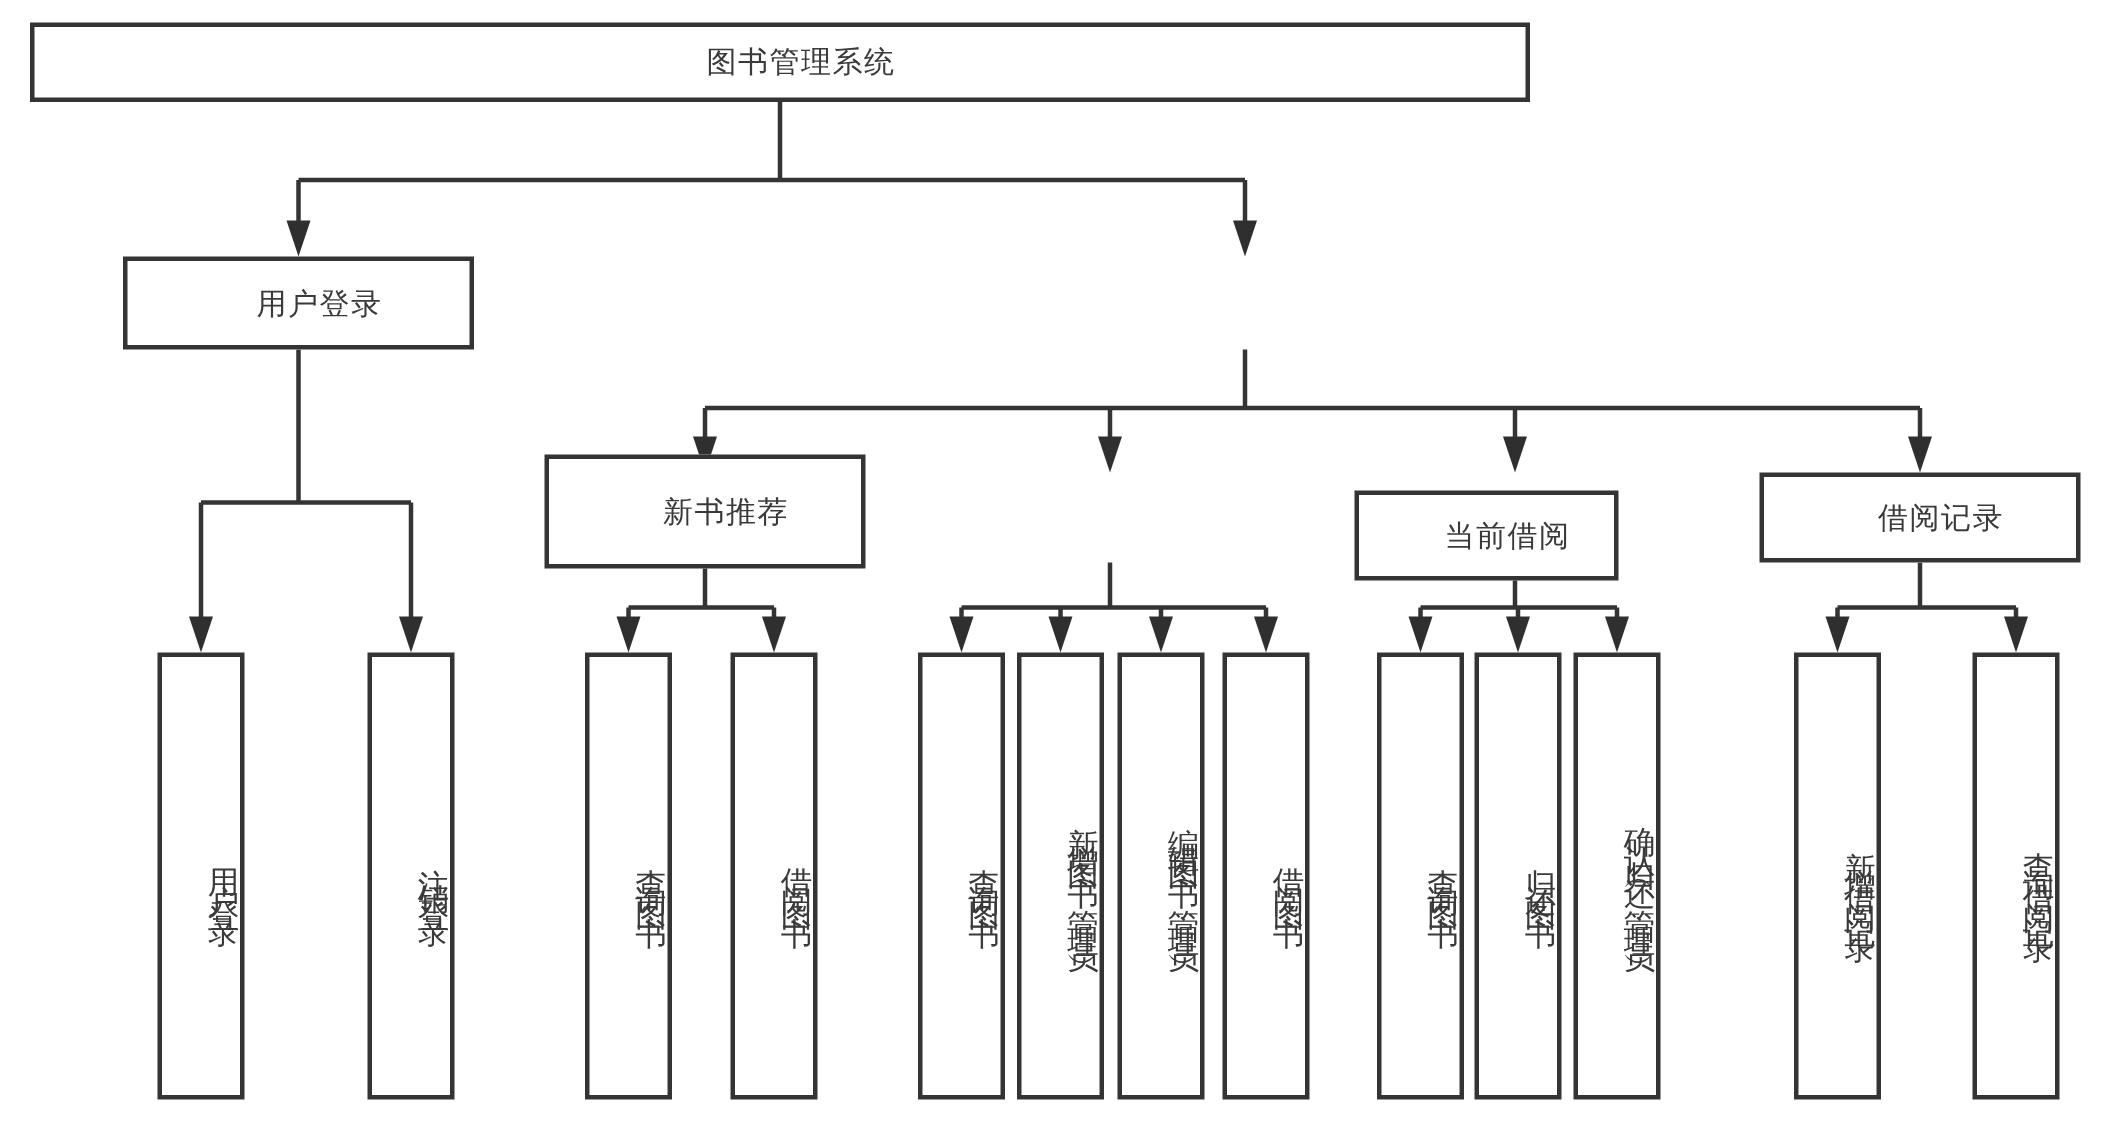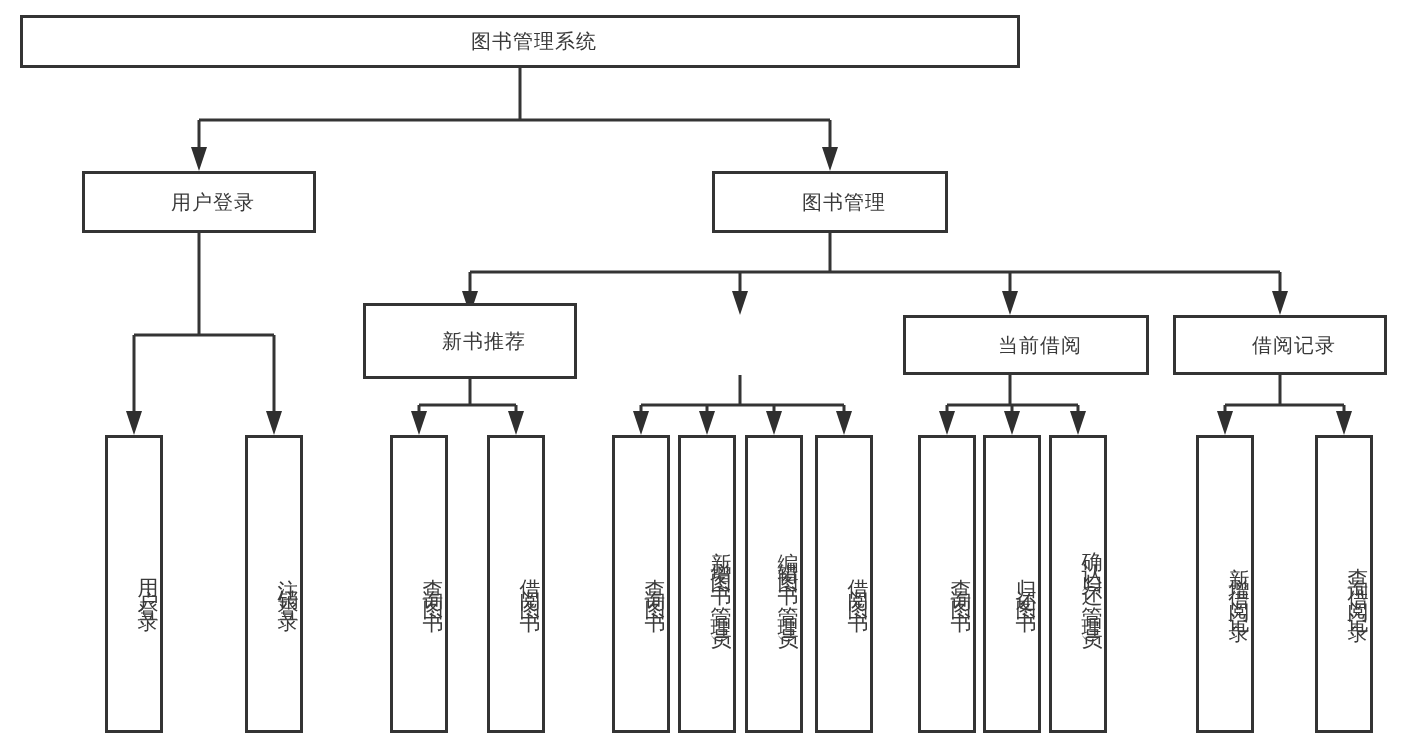--- a/index.html
+++ b/index.html
@@ -46,21 +46,21 @@
     white-space: nowrap;
   }
   
   #n-root   { left: 20px;   top: 15px;  width: 1000px; height: 53px; }
   
   #n-login  { left: 82px;   top: 171px; width: 234px;  height: 62px; }
   #n-mgmt   { left: 712px;  top: 171px; width: 236px;  height: 62px; }
   
   #n-rec    { left: 363px;  top: 303px; width: 214px;  height: 76px; font-family: Liberation Mono, monospace; }
   #n-borrow { left: 635px;  top: 315px; width: 210px;  height: 60px; }
-  #n-cur    { left: 903px;  top: 315px; width: 246px;  height: 60px; }
+  #n-cur    { left: 903px;  top: 327px; width: 176px;  height: 60px; }
   #n-rc     { left: 1173px; top: 315px; width: 214px;  height: 60px; text-align: right; }
   
   .leaf { top: 435px; width: 58px; height: 298px; }
   #lf-0  { left: 105px; }
   #lf-1  { left: 245px; }
   #lf-2  { left: 390px; }
   #lf-3  { left: 487px; }
   #lf-4  { left: 612px; }
   #lf-5  { left: 678px; }
   #lf-6  { left: 745px; }
@@ -129,23 +129,20 @@
     </g>
   </svg>
 
   <div id="n-root" class="node">
     <span>图书管理系统</span>
   </div>
 
   <div id="n-login" class="node">
     <span>用户登录</span>
   </div>
-  <div id="n-mgmt" class="node">
-    <span>图书管理</span>
-  </div>
 
   <div id="n-rec" class="node">
     <span>新书推荐</span>
   </div>
   <div id="n-cur" class="node">
     <span>当前借阅</span>
   </div>
   <div id="n-rc" class="node">
     <span>借阅记录</span>
   </div>

